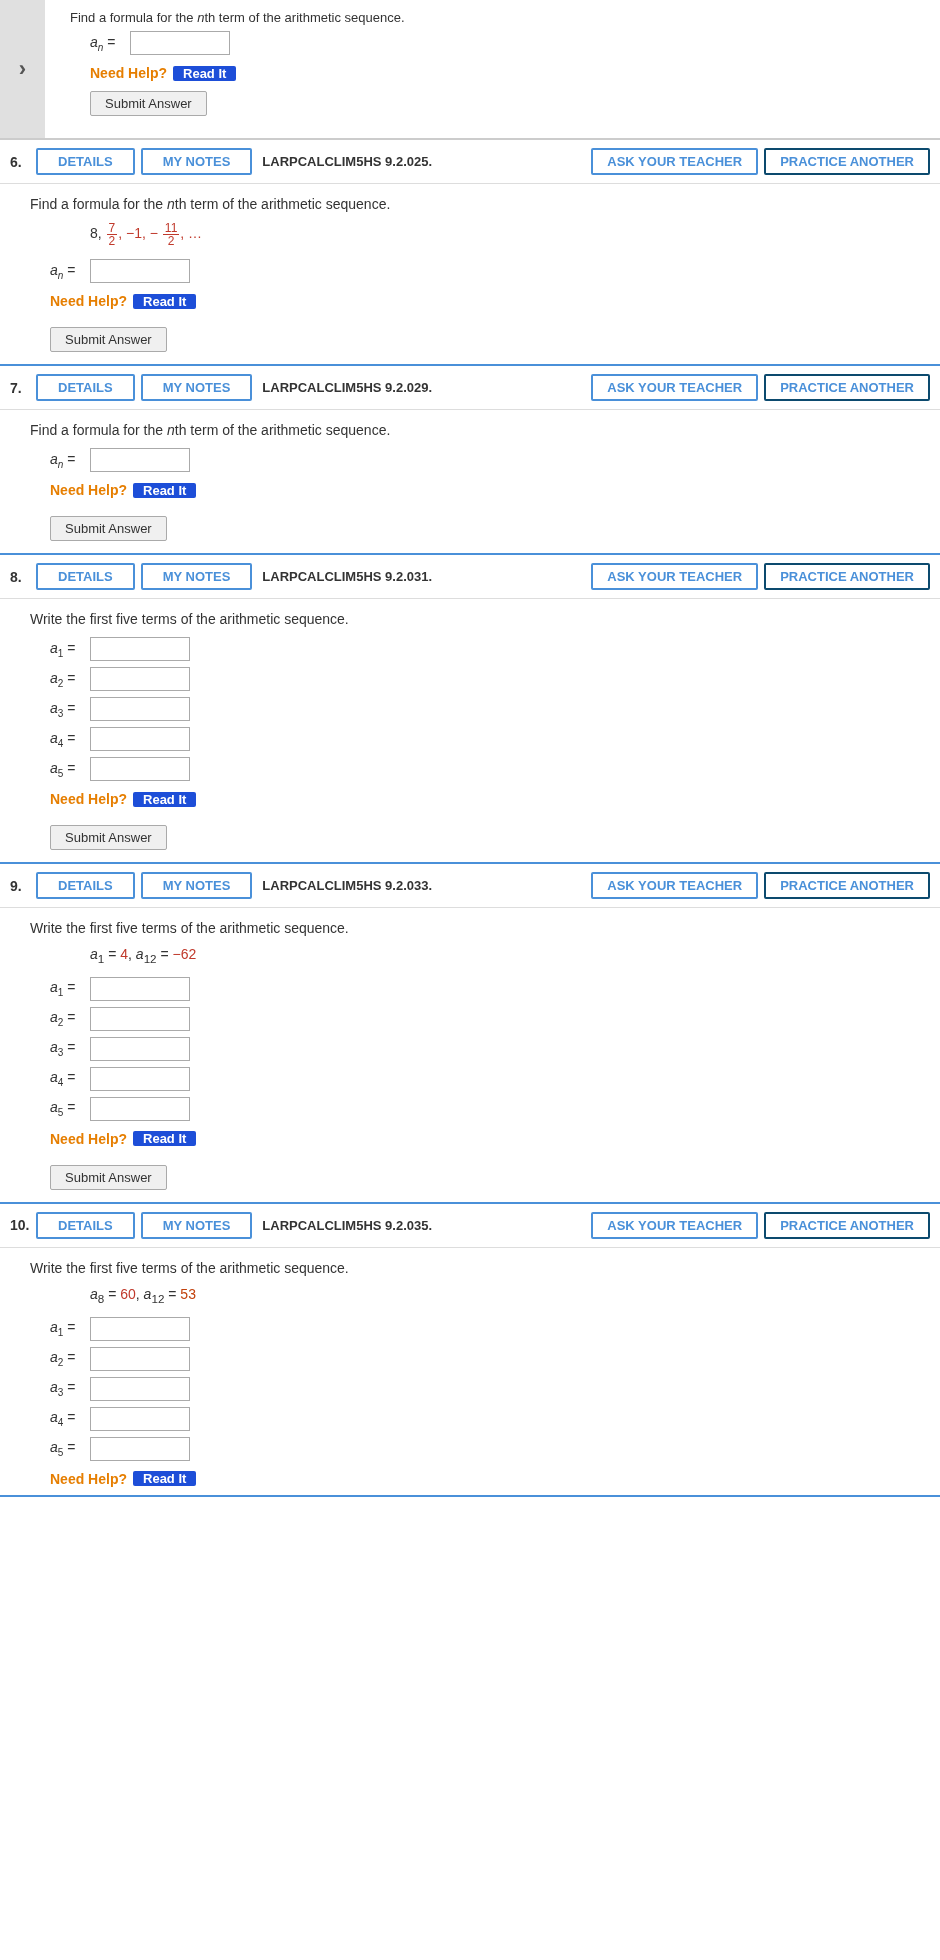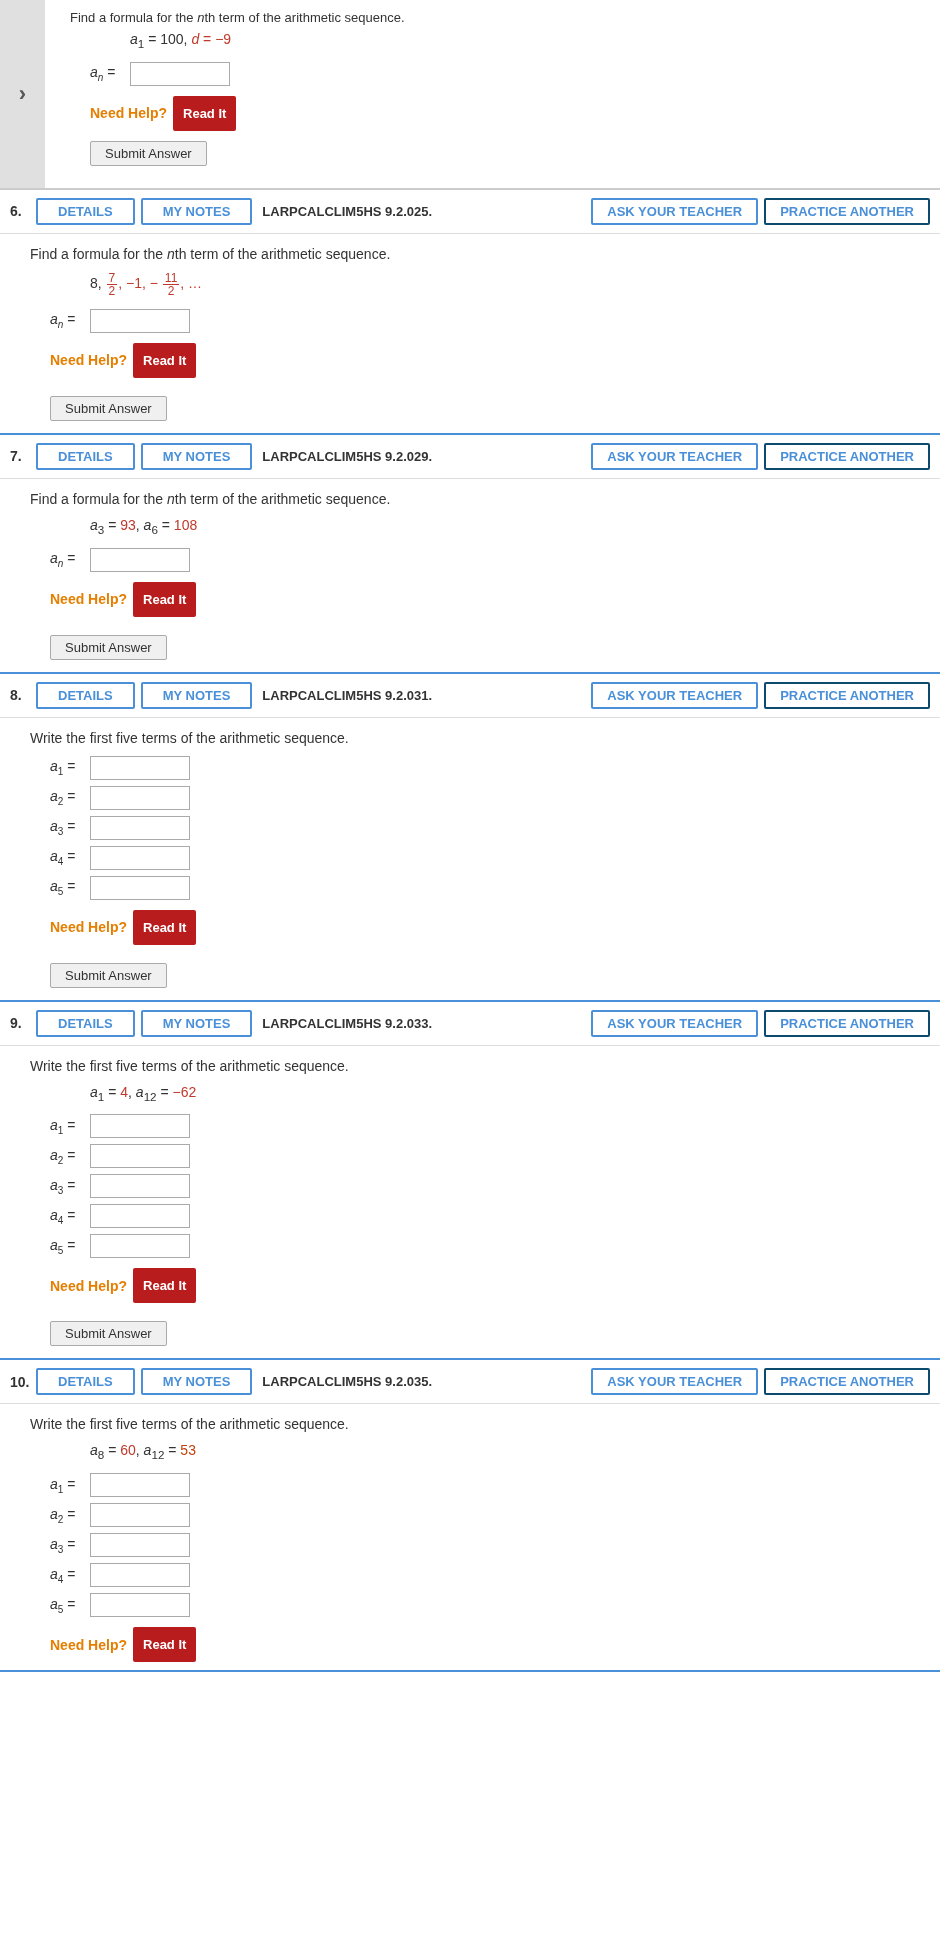--- a/index.html
+++ b/index.html
@@ -152,24 +152,24 @@
       gap: 6px;
     }
 
     .need-help-label {
       color: #e67e00;
       font-weight: bold;
       font-size: 14px;
     }
 
     .btn-read-it {
-      background: #b91c1c;
+      background: #1d4ed8;
       border: none;
       color: #fff;
-      padding: 10px 10px;
+      padding: 0 10px;
       font-size: 13px;
       font-weight: bold;
       cursor: pointer;
       border-radius: 2px;
     }
 
     .submit-row {
       margin: 10px 20px 12px 20px;
     }
 
@@ -222,24 +222,20 @@
     }
   </style>
 </head>
 <body>
 
 <div class="top-section">
   <div class="chevron">›</div>
   <div style="padding-left:10px;">
     <div style="font-size:13px; color:#333; margin-bottom:6px;">
       <span>Find a formula for the <em>n</em>th term of the arithmetic sequence.</span>
-    </div>
-    <div class="given-values" style="margin-left:60px;">
-      <span class="black"><i>a</i><sub>1</sub> = 100, </span>
-      <span style="color:#c0392b;"><i>d</i> = −9</span>
     </div>
     <div class="input-row">
       <span class="input-label"><i>a<sub>n</sub></i> =</span>
       <input type="text" class="answer-input" style="">
     </div>
     <div class="need-help-row">
       <span class="need-help-label">Need Help?</span>
       <button class="btn-read-it">Read It</button>
     </div>
     <div class="submit-row">
@@ -292,23 +288,20 @@
   <div class="problem-header">
     <span class="problem-number">7.</span>
     <button class="btn-details">DETAILS</button>
     <button class="btn-my-notes">MY NOTES</button>
     <span class="problem-code">LARPCALCLIM5HS 9.2.029.</span>
     <button class="btn-ask-teacher">ASK YOUR TEACHER</button>
     <button class="btn-practice-another">PRACTICE ANOTHER</button>
   </div>
   <div class="problem-body">
     <div class="problem-instruction">Find a formula for the <em>n</em>th term of the arithmetic sequence.</div>
-    <div class="given-values">
-      <span class="black"><i>a</i><sub>3</sub> = </span><span style="color:#c0392b;">93</span><span class="black">, <i>a</i><sub>6</sub> = </span><span style="color:#c0392b;">108</span>
-    </div>
     <div class="input-row">
       <span class="input-label"><i>a<sub>n</sub></i> =</span>
       <input type="text" class="answer-input" style="">
     </div>
     <div class="need-help-row">
       <span class="need-help-label">Need Help?</span>
       <button class="btn-read-it">Read It</button>
     </div>
   </div>
   <div class="submit-row" style="padding-left:30px;">

